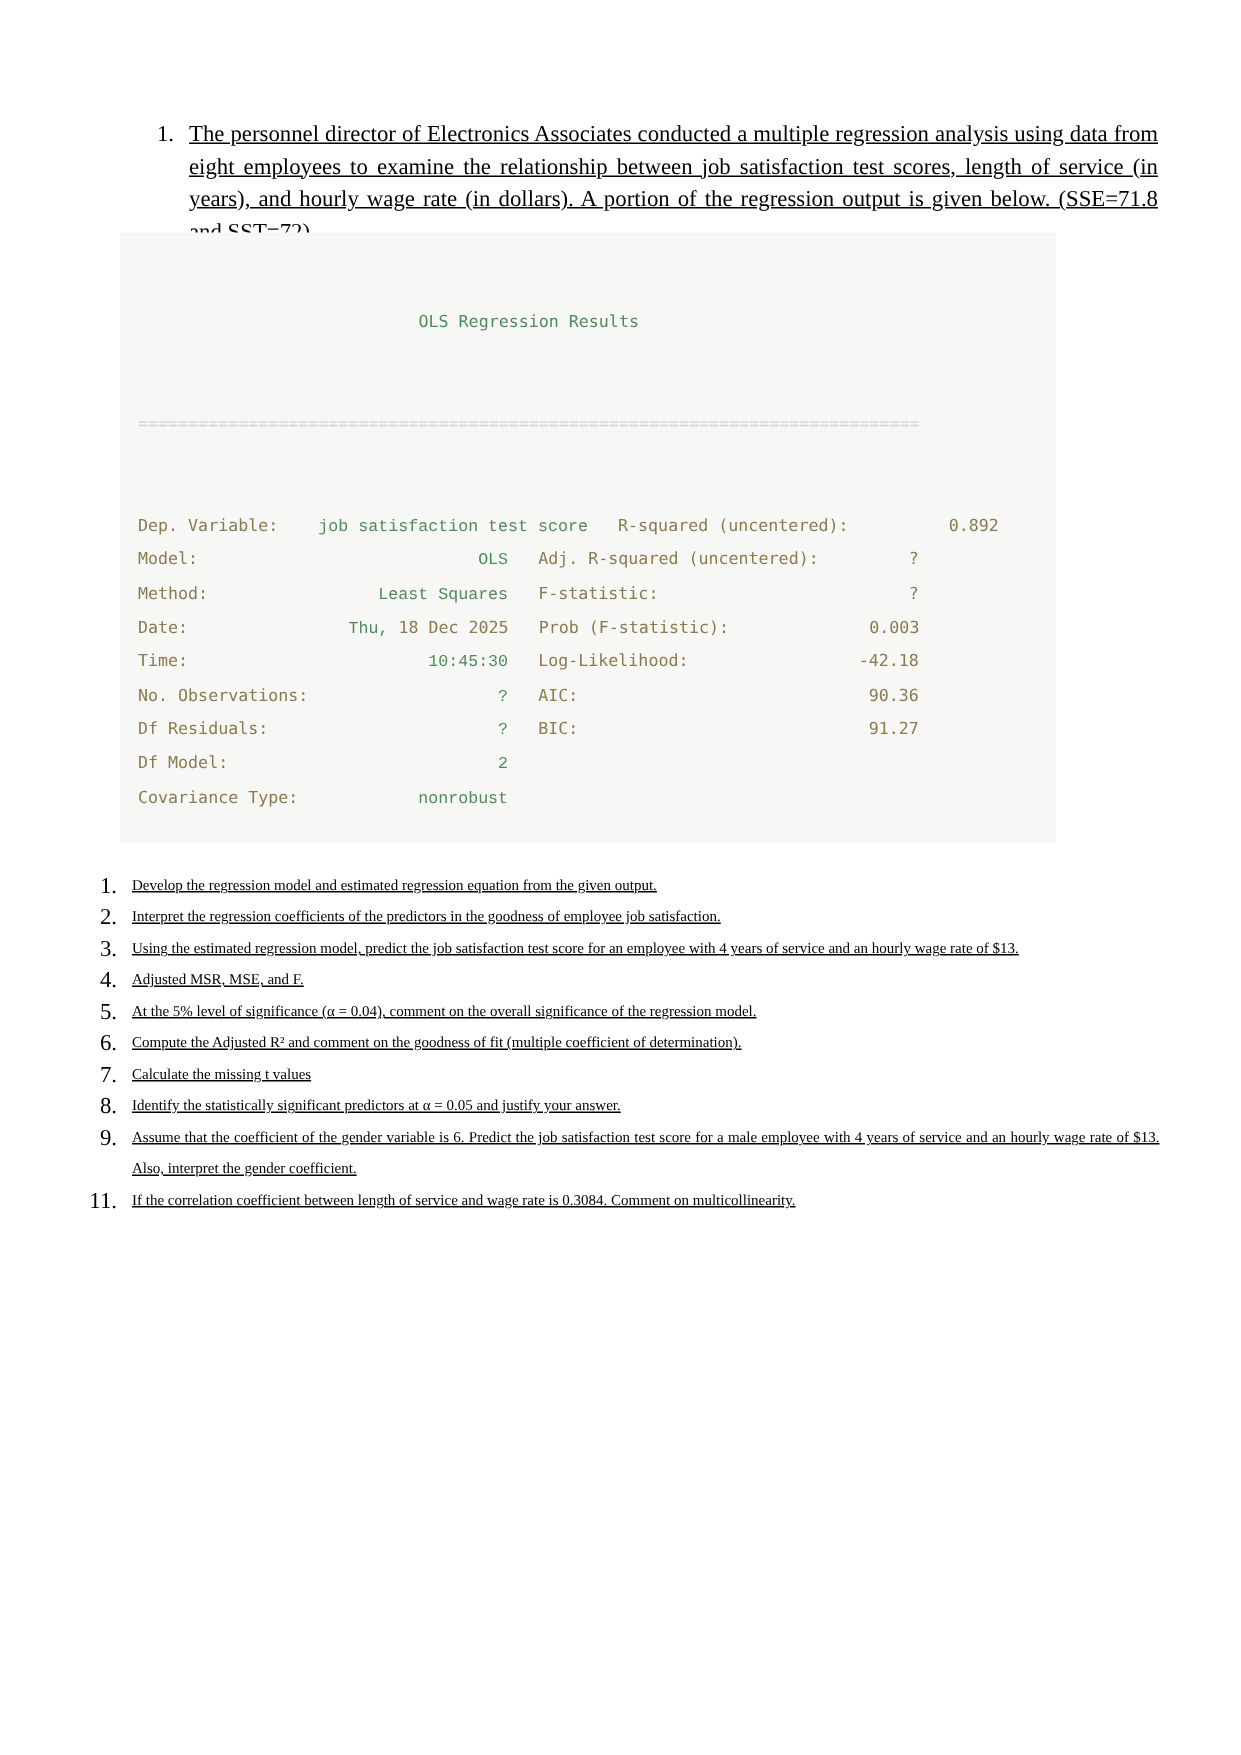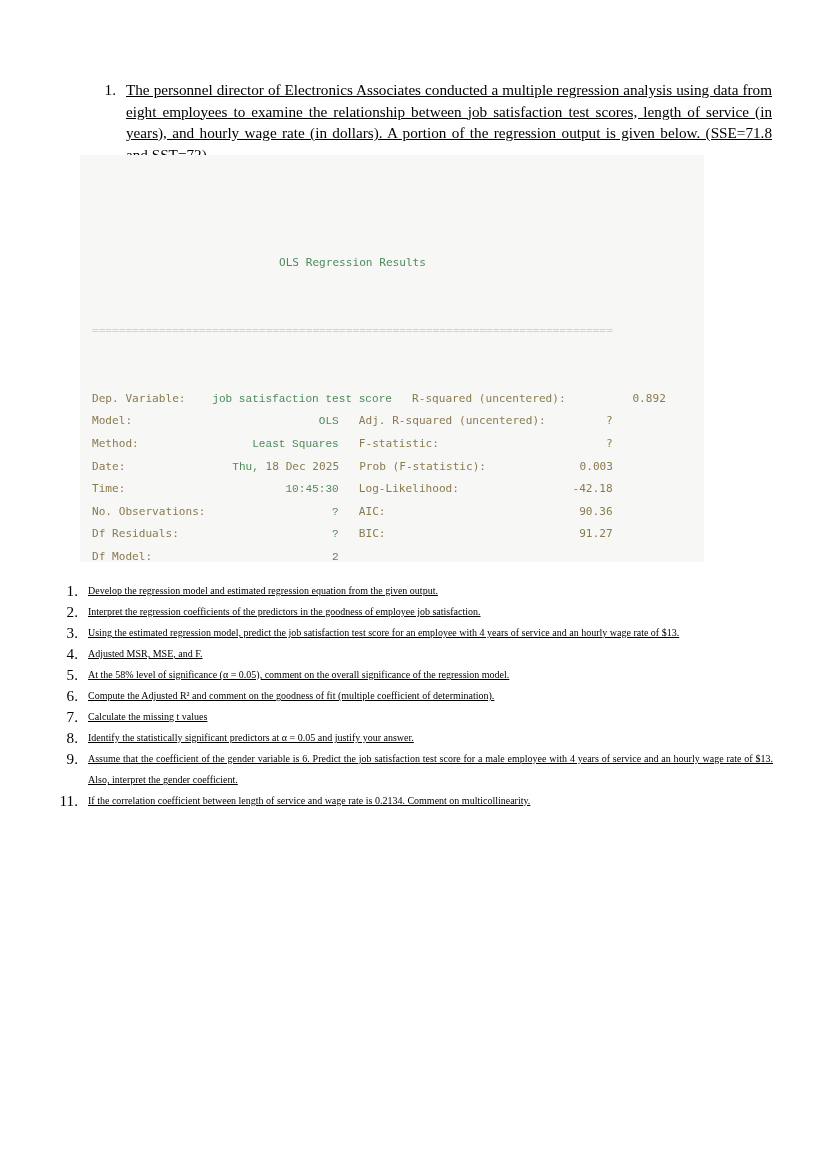--- a/index.html
+++ b/index.html
@@ -66,21 +66,20 @@
   }
   .c-label  { color: #8a7a4f; }     
   .c-value  { color: #8a7a4f; }     
   .c-green  { color: #4e8a5c; font-family: Liberation Mono, monospace; }     
   .c-title  { color: #4e8a5c; }
   .c-sep    { color: #cfd6cf; }
 
   .title-line {
     text-align: left;
     padding-left: 0;
-    margin-top: 48px;
   }
 
   
   #question-list {
     position: absolute;
     left: 57px;
     top: 580px;
     width: 716px;
   }
   #question-list .q-row { margin-bottom: 0px; }
@@ -128,35 +127,35 @@
     <div class="q-row">
       <div class="q-num">3.</div>
       <div class="q-body">Using the estimated regression model, predict the job satisfaction test score for an employee with 4 years of service and an hourly wage rate of $13.</div>
     </div>
     <div class="q-row">
       <div class="q-num">4.</div>
       <div class="q-body">Adjusted MSR, MSE, and F.</div>
     </div>
     <div class="q-row">
       <div class="q-num">5.</div>
-      <div class="q-body">At the 58% level of significance (α = 0.05), comment on the overall significance of the regression model.</div>
+      <div class="q-body">At the 5% level of significance (α = 0.04), comment on the overall significance of the regression model.</div>
     </div>
     <div class="q-row">
       <div class="q-num">6.</div>
       <div class="q-body">Compute the Adjusted R² and comment on the goodness of fit (multiple coefficient of determination).</div>
     </div>
     <div class="q-row">
       <div class="q-num">7.</div>
       <div class="q-body">Calculate the missing t values</div>
     </div>
     <div class="q-row">
       <div class="q-num">8.</div>
       <div class="q-body">Identify the statistically significant predictors at α = 0.05 and justify your answer.</div>
     </div>
     <div class="q-row">
       <div class="q-num">9.</div>
       <div class="q-body">Assume that the coefficient of the gender variable is 6. Predict the job satisfaction test score for a male employee with 4 years of service and an hourly wage rate of $13. Also, interpret the gender coefficient.</div>
     </div>
     <div class="q-row">
       <div class="q-num">11.</div>
-      <div class="q-body">If the correlation coefficient between length of service and wage rate is 0.2134. Comment on multicollinearity.</div>
+      <div class="q-body">If the correlation coefficient between length of service and wage rate is 0.3084. Comment on multicollinearity.</div>
     </div>
   </div>
 
 </body></html>

